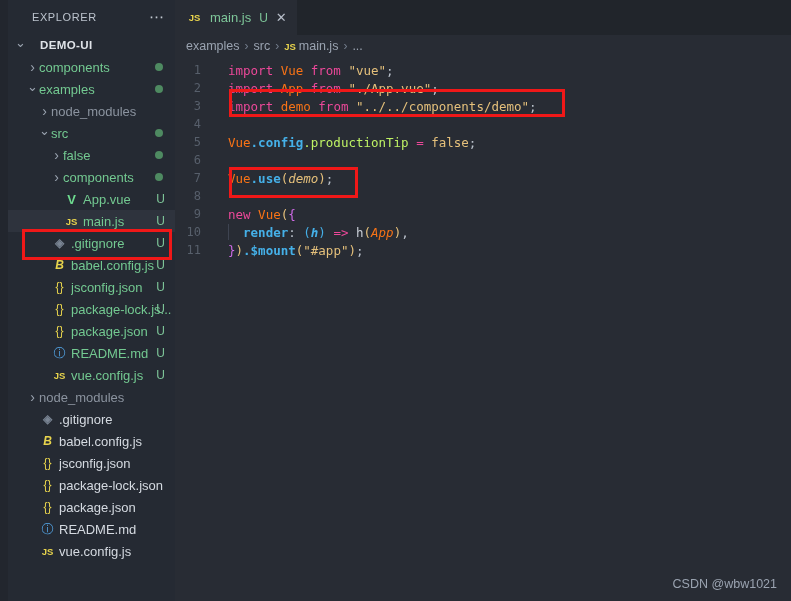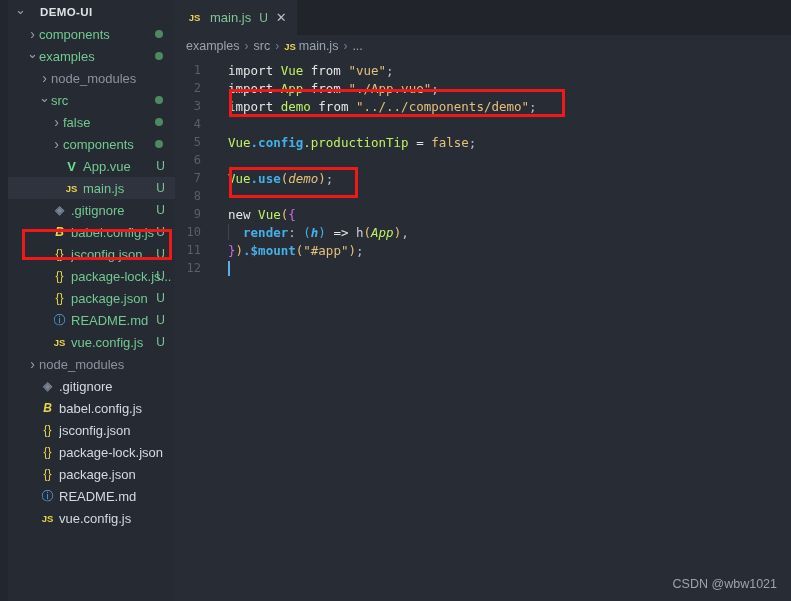--- a/index.html
+++ b/index.html
@@ -96,22 +96,22 @@
   }
   .lines { padding-top: 4px; }
   .cline { height: 18px; display: flex; align-items: center; white-space: pre; }
   .ln {
     width: 44px; flex: 0 0 44px; text-align: right; padding-right: 18px;
     color: #575f6b; font-size: 12px;
   }
   .ctext { padding-left: 9px; }
 
   
-  .t-kw   { color: #e5e5e5; }
-  .t-var  { color: #bef264; }
+  .t-kw   { color: #ec4899; }
+  .t-var  { color: #f97316; }
   .t-str  { color: #e5c07b; }
   .t-prop { color: #bef264; }
   .t-fn   { color: #45b0e8; font-weight: bold; }
   .t-par1 { color: #e5c07b; }
   .t-par2 { color: #d06be8; }
   .t-par3 { color: #45b0e8; }
   .t-plain{ color: #c8cdd5; }
   .t-ital { font-style: italic; }
   .t-punc { color: #b9c0ca; }
 
@@ -138,20 +138,24 @@
   }
 </style>
 </head>
 <body>
 
 <div class="app">
 
   <div class="edge-strip"></div>
 
   <div class="sidebar">
+    <div class="explorer-header">
+      <span class="explorer-title">EXPLORER</span>
+      <span class="ellipsis-icon">⋯</span>
+    </div>
 
     <div class="tree">
       <div class="row ind0">
         <span class="chev open"></span>
         <span class="label root-label">DEMO-UI</span>
       </div>
       <div id="tree-rows">
           <div class="row ind1">
             <span class="chev closed"></span>
             <span class="label green">components</span>
@@ -351,24 +355,20 @@
         <div class="cline">
           <span class="ln">10</span>
           <span class="ctext"><span class="indent-guide"></span>  <span class="t-fn">render</span><span class="t-punc">:</span> <span class="t-par3">(</span><span class="t-fn t-ital">h</span><span class="t-par3">)</span> <span class="t-kw">=&gt;</span> <span class="t-plain">h</span><span class="t-par1">(</span><span class="t-var t-ital">App</span><span class="t-par1">)</span><span class="t-punc">,</span></span>
         </div>
 
         <div class="cline">
           <span class="ln">11</span>
           <span class="ctext"><span class="t-par2">}</span><span class="t-par1">)</span><span class="t-fn">.$mount</span><span class="t-par1">(</span><span class="t-str">"#app"</span><span class="t-par1">)</span><span class="t-punc">;</span></span>
         </div>
 
-        <div class="cline">
-          <span class="ln">12</span>
-          <span class="ctext"><span class="caret"></span></span>
-        </div>
 
       </div>
 
       <div class="watermark">CSDN @wbw1021</div>
     </div>
   </div>
 
   <div class="redbox" id="rb-import" style="left:229px;top:89px;width:336px;height:28px;"></div>
   <div class="redbox" id="rb-use" style="left:229px;top:167px;width:129px;height:31px;"></div>
   <div class="redbox" id="rb-mainjs" style="left:22px;top:229px;width:150px;height:31px;"></div>

